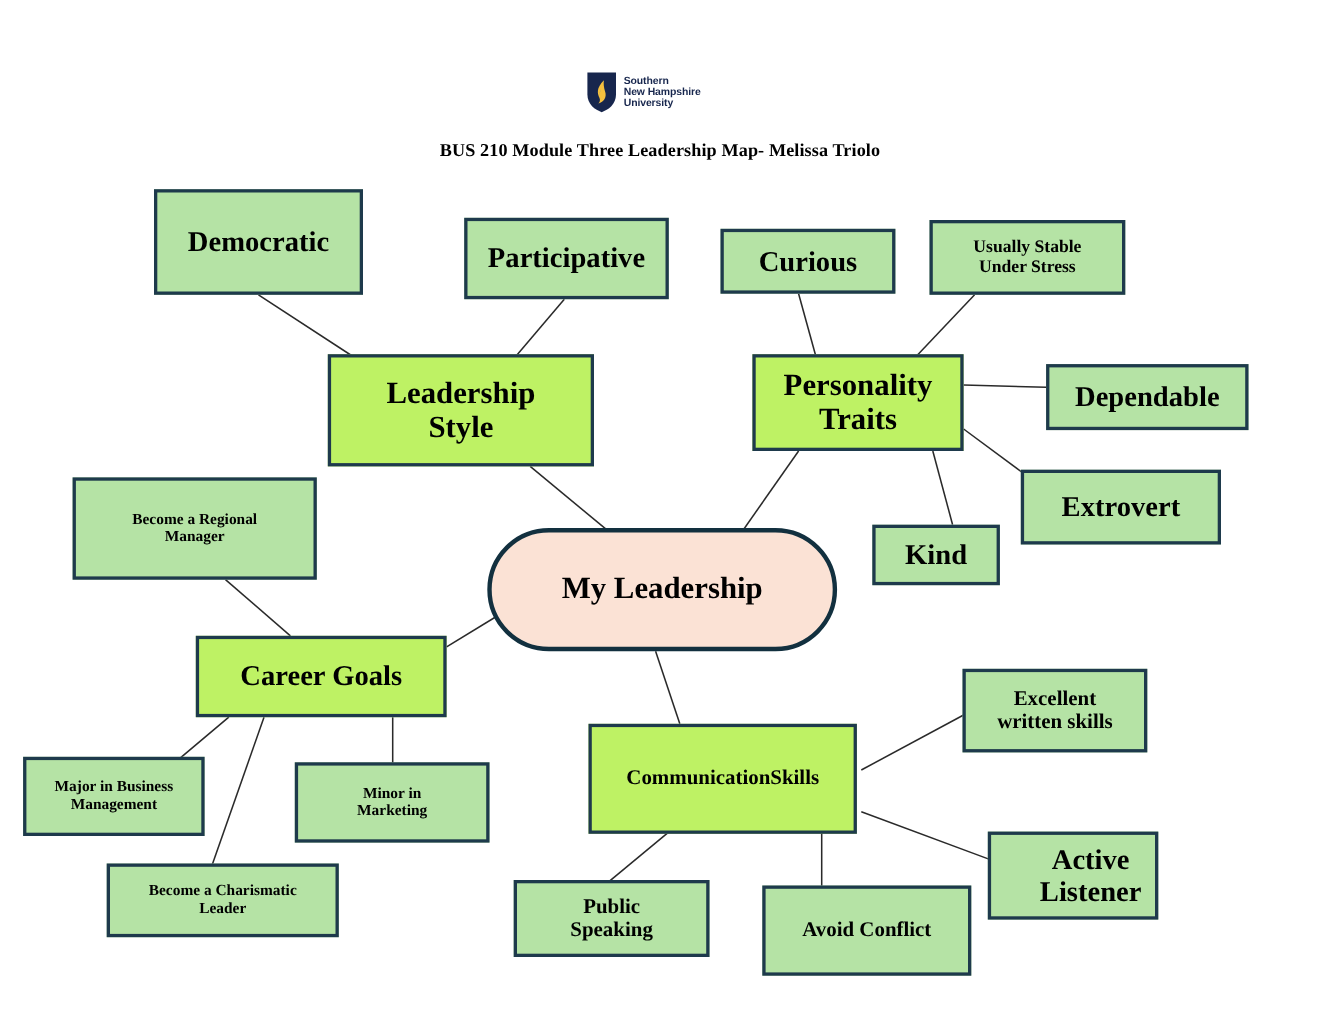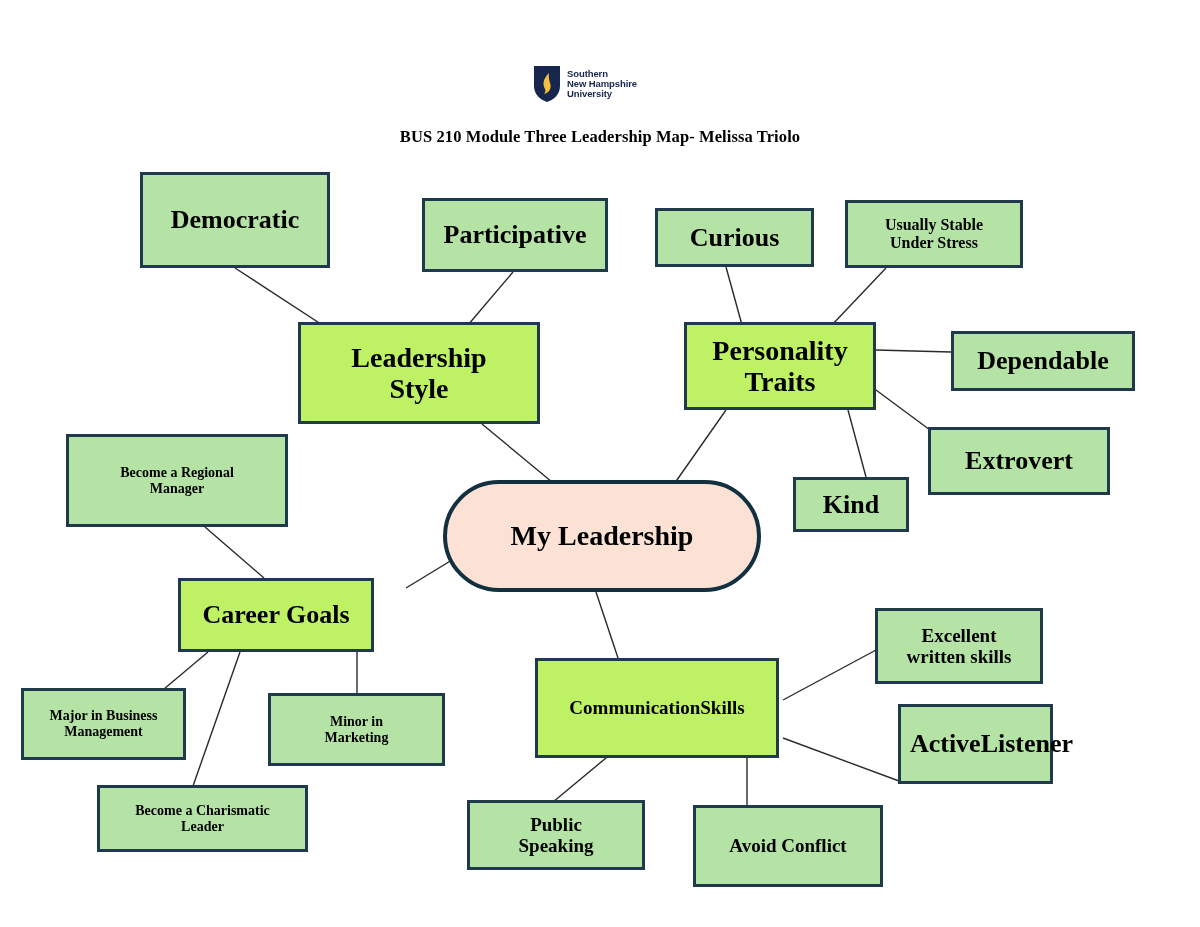--- a/index.html
+++ b/index.html
@@ -200,21 +200,21 @@
 
   <div class="node center f-xxl" style="left:443px; top:480px; width:318px; height:112px;">
     <span>My Leadership</span>
   </div>
 
   <div class="node leaf f-xs" style="left:66px; top:434px; width:222px; height:93px; flex-direction:column;">
     <span>Become a Regional</span>
     <span>Manager</span>
   </div>
 
-  <div class="node branch f-xl" style="left:178px; top:578px; width:196px; height:74px;">
+  <div class="node branch f-xl" style="left:178px; top:578px; width:228px; height:74px;">
     <span>Career Goals</span>
   </div>
 
   <div class="node leaf f-xs" style="left:21px; top:688px; width:165px; height:72px; flex-direction:column;">
     <span>Major in Business</span>
     <span>Management</span>
   </div>
 
   <div class="node leaf f-xs" style="left:268px; top:693px; width:177px; height:73px; flex-direction:column;">
     <span>Minor in</span>
@@ -229,21 +229,21 @@
   <div class="node branch f-md" style="left:535px; top:658px; width:244px; height:100px; flex-direction:row;">
     <span>Communication</span>
     <span>Skills</span>
   </div>
 
   <div class="node leaf f-md" style="left:875px; top:608px; width:168px; height:76px; flex-direction:column;">
     <span>Excellent</span>
     <span>written skills</span>
   </div>
 
-  <div class="node leaf f-xl" style="left:898px; top:704px; width:155px; height:80px; flex-direction:row;padding-left:37px;">
+  <div class="node leaf f-xl" style="left:898px; top:756px; width:155px; height:80px; flex-direction:column;padding-left:37px;">
     <span>Active</span>
     <span>Listener</span>
   </div>
 
   <div class="node leaf f-md" style="left:467px; top:800px; width:178px; height:70px; flex-direction:column;">
     <span>Public</span>
     <span>Speaking</span>
   </div>
 
   <div class="node leaf f-md" style="left:693px; top:805px; width:190px; height:82px;">

